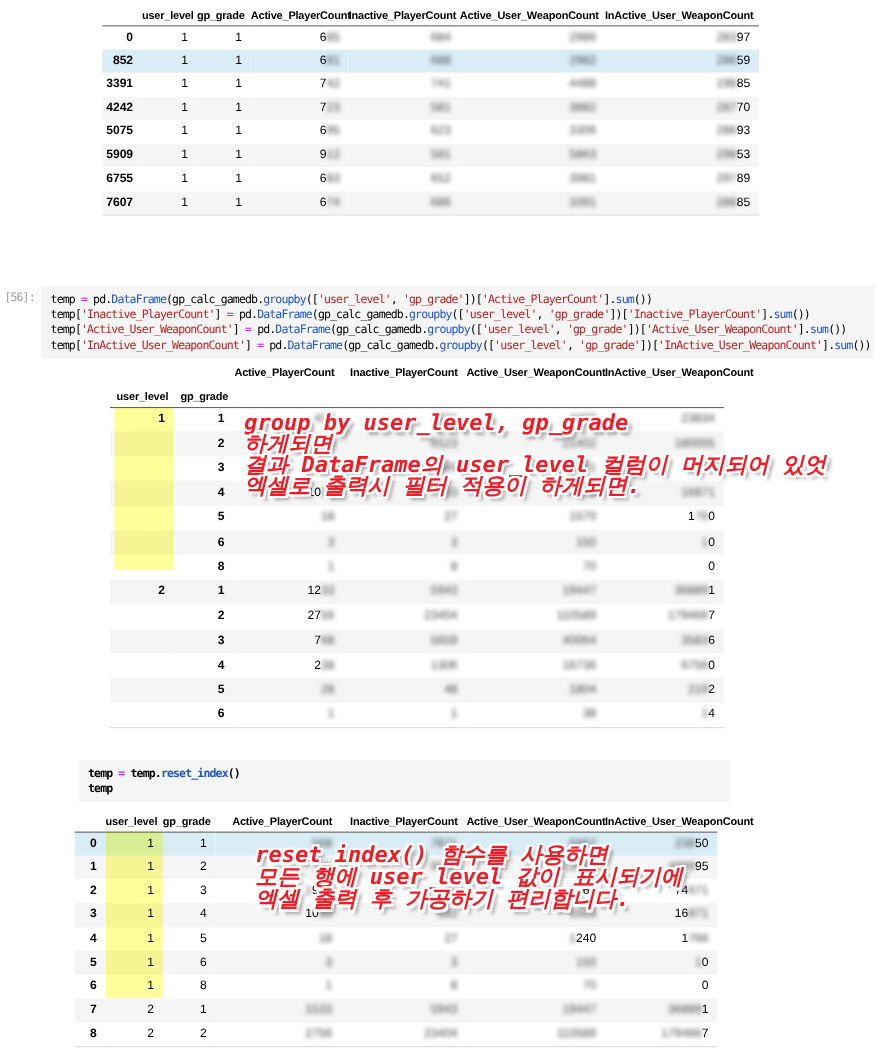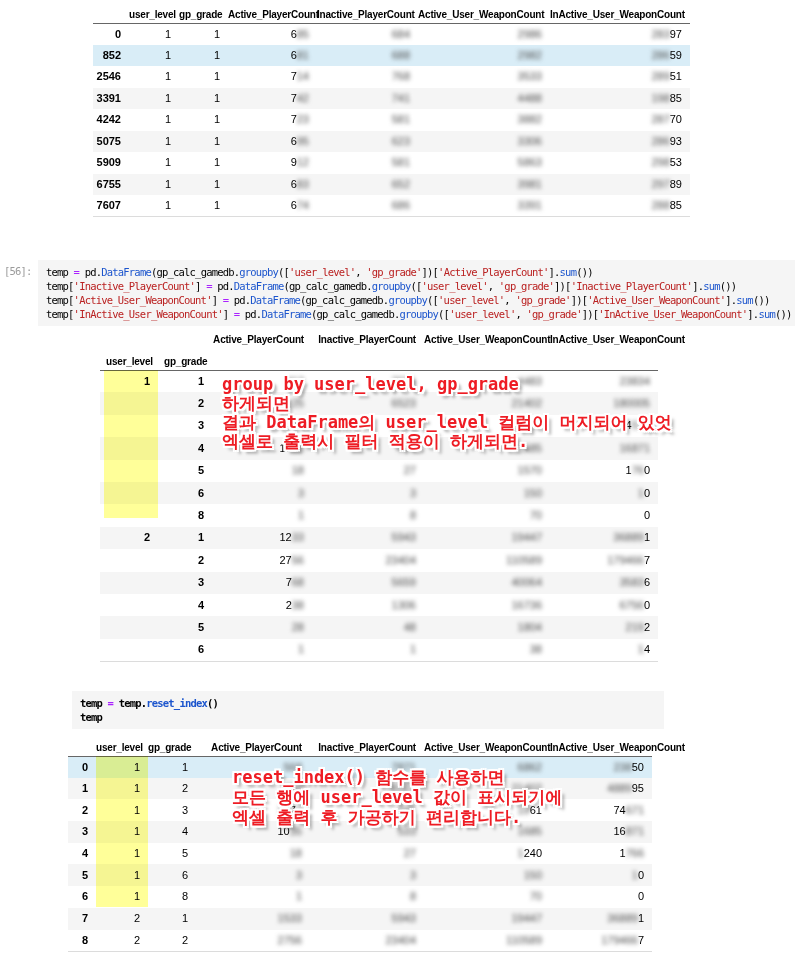--- a/index.html
+++ b/index.html
@@ -49,24 +49,24 @@
 
   
   .yellow{position:absolute;background:rgba(255,255,70,0.55);mix-blend-mode:multiply;
           pointer-events:none;}
   .y1{left:104px;top:370px;width:54px;height:148px;}
   .y2{left:96px;top:756px;width:52px;height:151px;}
 
   
   .ann{position:absolute;color:var(--red);font-weight:700;
        font-family:"DejaVu Sans Mono","DejaVu Sans",sans-serif;
-       font-size:17px;white-space:nowrap;pointer-events:none;z-index:5;
+       font-size:20px;white-space:nowrap;pointer-events:none;z-index:5;
        text-shadow:-2px -2px 0 #fff,2px -2px 0 #fff,-2px 2px 0 #fff,2px 2px 0 #fff,
                    0 -2px 0 #fff,0 2px 0 #fff,-2px 0 0 #fff,2px 0 0 #fff,
-                   4px 4px 3px rgba(90,90,90,0.55);}
+                   4px 4px 3px rgba(90,90,90,0.55);font-style:italic;}
   .a1{left:222px;top:375px;line-height:19px;}
   .a2{left:232px;top:767px;line-height:20px;}
 </style>
 </head>
 <body>
 
 <div class="canvas">
 
   <table class="df t1">
     <colgroup>
@@ -102,29 +102,20 @@
         <tr class="hl">
           <th>852</th>
           <td>1</td>
           <td>1</td>
           <td><span>6</span><span class="blur">81</span></td>
           <td><span class="blur">688</span></td>
           <td><span class="blur">2982</span></td>
           <td><span class="blur">286</span><span>59</span></td>
         </tr>
         <tr>
-          <th>2546</th>
-          <td>1</td>
-          <td>1</td>
-          <td><span>7</span><span class="blur">14</span></td>
-          <td><span class="blur">768</span></td>
-          <td><span class="blur">3533</span></td>
-          <td><span class="blur">289</span><span>51</span></td>
-        </tr>
-        <tr>
           <th>3391</th>
           <td>1</td>
           <td>1</td>
           <td><span>7</span><span class="blur">42</span></td>
           <td><span class="blur">741</span></td>
           <td><span class="blur">4488</span></td>
           <td><span class="blur">198</span><span>85</span></td>
         </tr>
         <tr>
           <th>4242</th>

